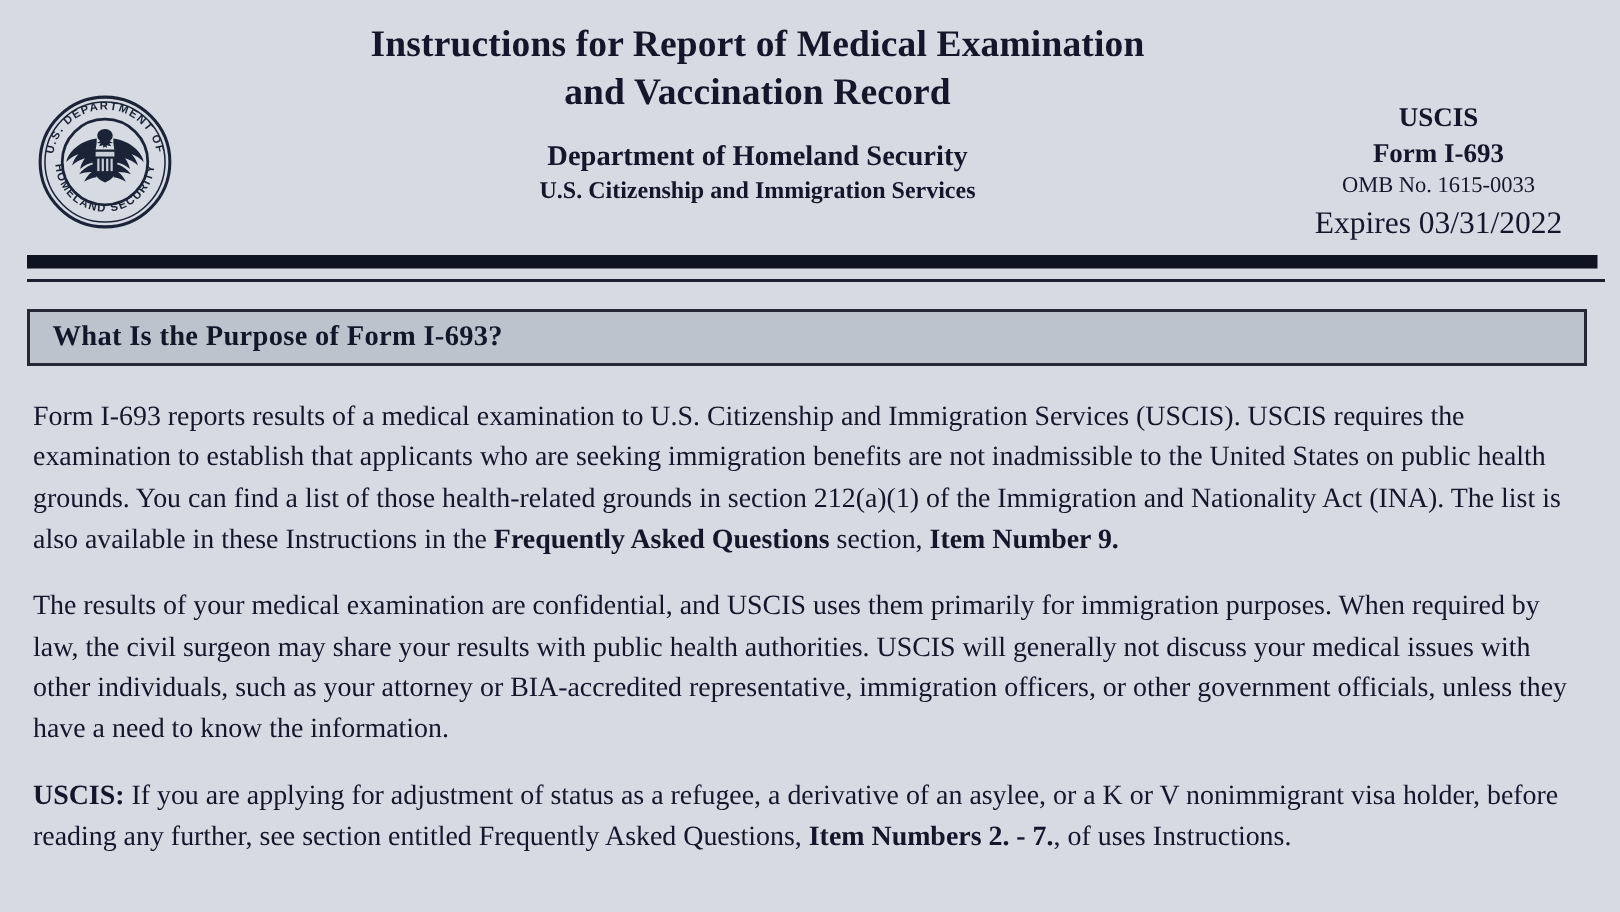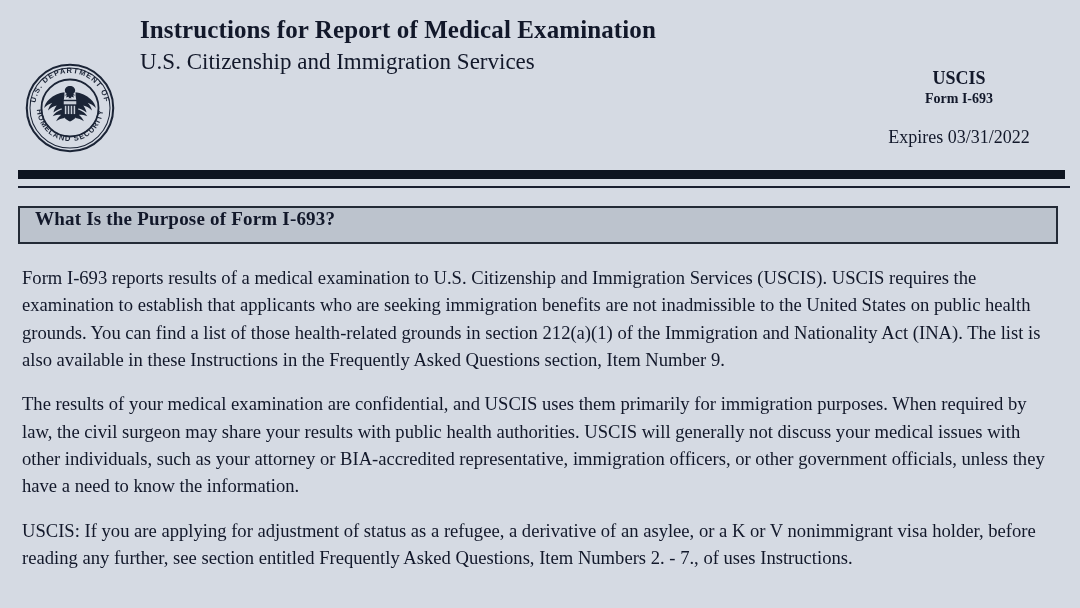--- a/index.html
+++ b/index.html
@@ -36,61 +36,60 @@
     width: 92px;
     height: 92px;
   }
   .seal svg { display: block; }
 
   .title-block {
     position: absolute;
     left: 140px;
     top: 14px;
     width: 730px;
-    text-align: left;
+    text-align: center;
   }
   .doc-title {
     font-size: 25px;
     font-weight: bold;
     line-height: 1.28;
     letter-spacing: .1px;
   }
   .dhs-line {
     margin-top: 16px;
     font-size: 19px;
     font-weight: bold;
   }
   .uscis-line {
     margin-top: 3px;
-    font-size: 23px;
-    font-weight: normal;
+    font-size: 16px;
+    font-weight: bold;
   }
 
   .form-meta {
     position: absolute;
     right: 26px;
     top: 66px;
     width: 190px;
     text-align: center;
     line-height: 1.34;
   }
   .form-meta .agency {
     font-size: 18px;
     font-weight: bold;
   }
   .form-meta .formno {
-    font-size: 14px;
+    font-size: 18px;
     font-weight: bold;
   }
   .form-meta .omb {
     font-size: 15px;
   }
   .form-meta .expires {
-    font-size: 18px;
-    margin-top: 16px;
+    font-size: 21px;
   }
 
   
   .rule-thick {
     position: absolute;
     left: 18px;
     top: 170px;
     width: 1047px;
     height: 9px;
     background: #0e1420;
@@ -108,21 +107,21 @@
   .section-box {
     position: absolute;
     left: 18px;
     top: 206px;
     width: 1040px;
     height: 38px;
     background: #bcc3cd;
     border: 2px solid #232a36;
     box-sizing: border-box;
     display: flex;
-    align-items: flex-start;
+    align-items: center;
   }
   .section-box-title {
     font-size: 19px;
     font-weight: bold;
     padding-left: 15px;
     letter-spacing: .2px;
   }
 
   
   .body-copy {
@@ -131,21 +130,21 @@
     top: 264px;
     width: 1030px;
   }
   .para {
     font-size: 18.6px;
     line-height: 1.47;
     margin: 0 0 17px 0;
     text-align: left;
   }
   .para:last-child { margin-bottom: 0; }
-  .b { font-weight: normal; }
+  .b { font-weight: bold; }
 </style>
 </head>
 <body>
 
 <div class="page">
 
   <div class="header">
 
     <div class="seal">
       <svg viewBox="0 0 100 100" width="92" height="92" aria-hidden="true">
@@ -178,27 +177,30 @@
           <rect x="47.6" y="47.6" width="1.6" height="9"></rect>
           <rect x="50.8" y="47.6" width="1.6" height="9"></rect>
           <rect x="54" y="47.6" width="1.6" height="9"></rect>
         </g>
       </svg>
     </div>
 
     <div class="title-block">
       <div class="doc-title">
         <div>Instructions for Report of Medical Examination</div>
+        <div>and Vaccination Record</div>
       </div>
+      <div class="dhs-line">Department of Homeland Security</div>
       <div class="uscis-line">U.S. Citizenship and Immigration Services</div>
     </div>
 
     <div class="form-meta">
       <div class="agency">USCIS</div>
       <div class="formno">Form I-693</div>
+      <div class="omb">OMB No. 1615-0033</div>
       <div class="expires">Expires 03/31/2022</div>
     </div>
   </div>
 
   <div class="rule-thick"></div>
   <div class="rule-thin"></div>
 
   <div class="section-box">
     <div class="section-box-title">What Is the Purpose of Form I-693?</div>
   </div>

